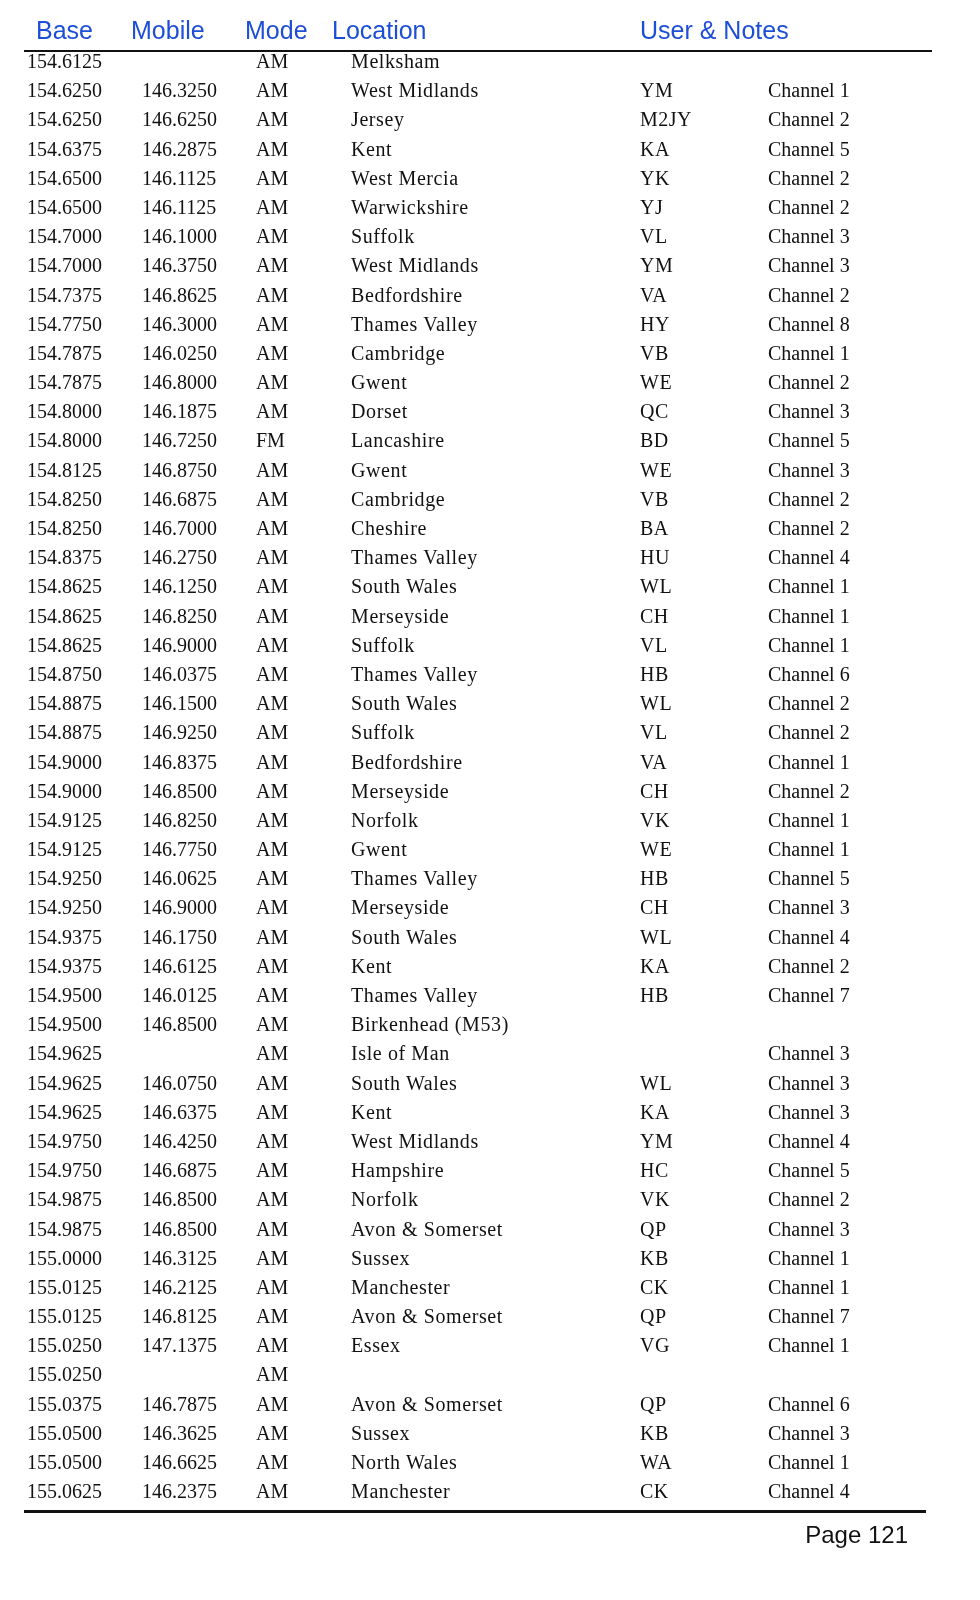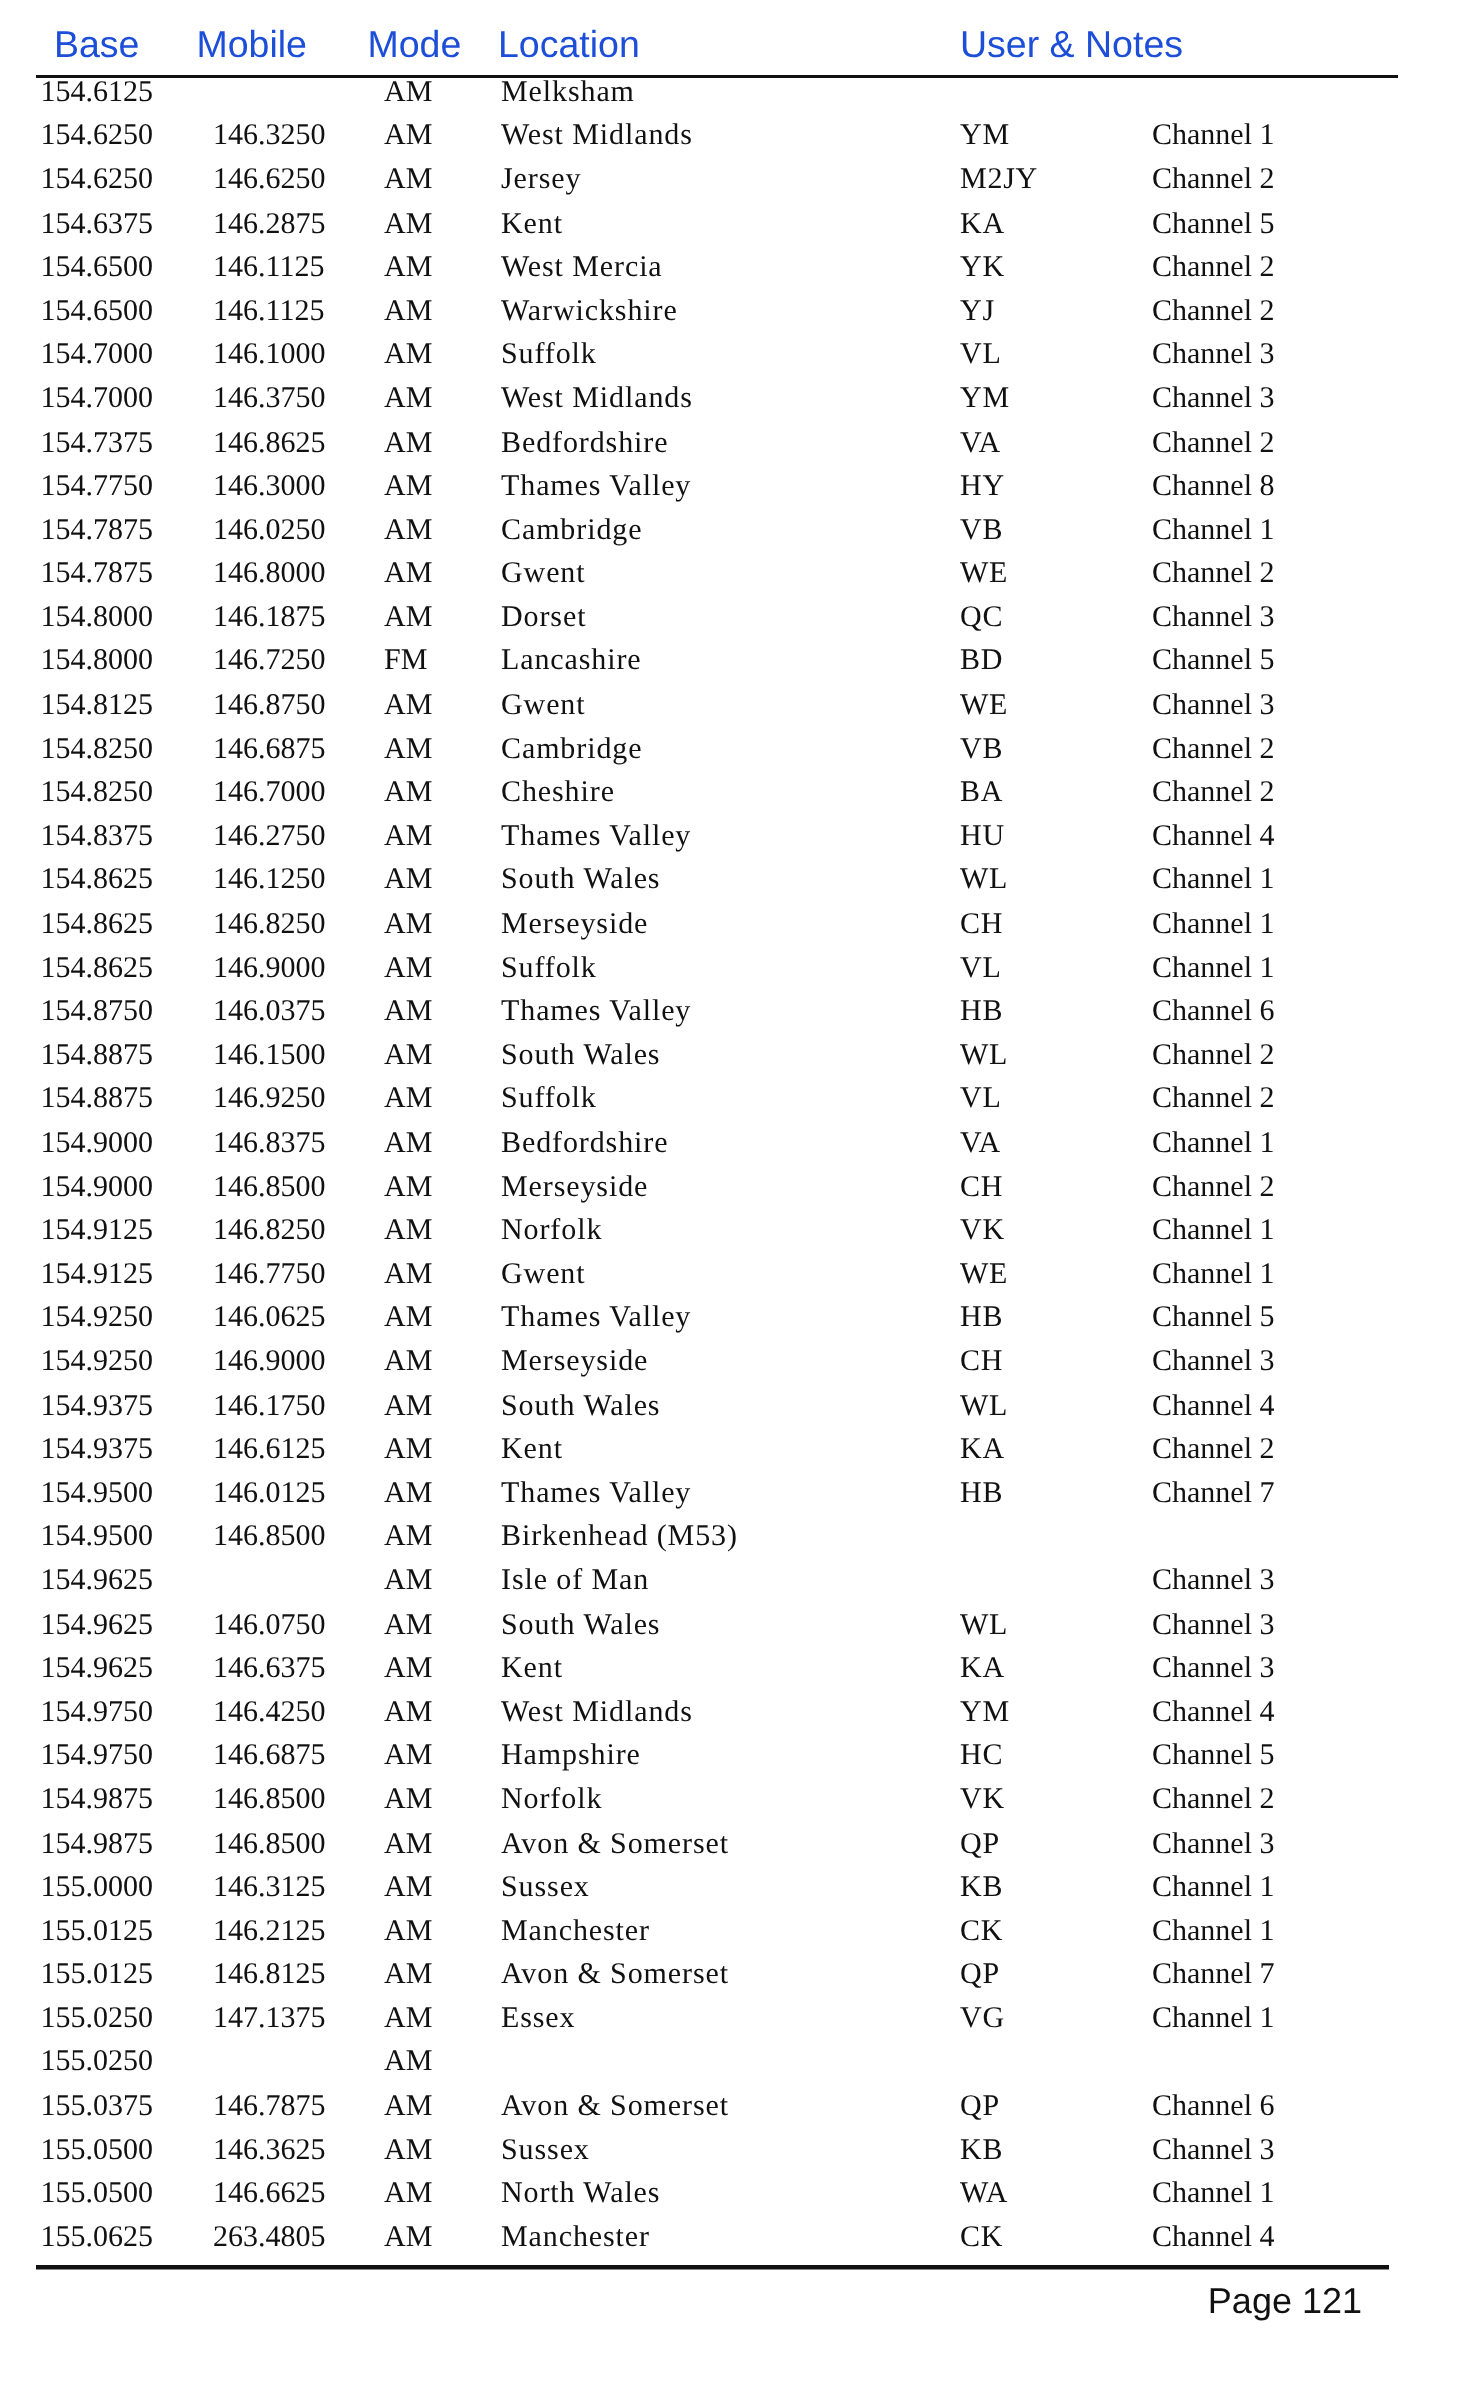--- a/index.html
+++ b/index.html
@@ -7,21 +7,21 @@
   .page { position: absolute; left: 0; top: 0; width: 980px; height: 1600px; }
   .hdr { position: absolute; top: 14px; height: 32px; font-family: "Liberation Sans", sans-serif; font-size: 25px; line-height: 32px; color: #1d4ed8; white-space: nowrap; }
   .rule-top { position: absolute; left: 24px; width: 908px; top: 50px; height: 2px; background: #111; }
   .rule-bottom { position: absolute; left: 24px; width: 902px; top: 1510px; height: 3px; background: #111; }
   .rows { position: absolute; left: 0; top: 47px; width: 980px; }
   .row { position: relative; height: 29.2px; font-family: "Liberation Serif", serif; font-size: 20px; line-height: 29px; white-space: nowrap; }
   .cell { position: absolute; top: 0; }
   .c-base { left: 27px; }
   .c-mobile { left: 142px; }
   .c-mode { left: 256px; }
-  .c-loc { left: 334px; letter-spacing: 0.6px; }
+  .c-loc { left: 351px; letter-spacing: 0.6px; }
   .c-user { left: 640px; letter-spacing: 0.5px; }
   .c-ch { left: 768px; }
   .footer { position: absolute; top: 1518px; height: 34px; font-family: "Liberation Sans", sans-serif; font-size: 24px; line-height: 34px; color: #111; }
   .footer-left { left: 28px; }
   .footer-right { right: 72px; }
 </style>
 </head>
 <body>
 
 <div class="page">
@@ -419,21 +419,21 @@
       <div class="row">
         <span class="cell c-base">155.0500</span>
         <span class="cell c-mobile">146.6625</span>
         <span class="cell c-mode">AM</span>
         <span class="cell c-loc">North Wales</span>
         <span class="cell c-user">WA</span>
         <span class="cell c-ch">Channel 1</span>
       </div>
       <div class="row">
         <span class="cell c-base">155.0625</span>
-        <span class="cell c-mobile">263.4805</span>
+        <span class="cell c-mobile">146.2375</span>
         <span class="cell c-mode">AM</span>
         <span class="cell c-loc">Manchester</span>
         <span class="cell c-user">CK</span>
         <span class="cell c-ch">Channel 4</span>
       </div>
     </div>
 
   <div class="rule-bottom"></div>
   <div class="footer footer-right">Page 121</div>
 </div>

